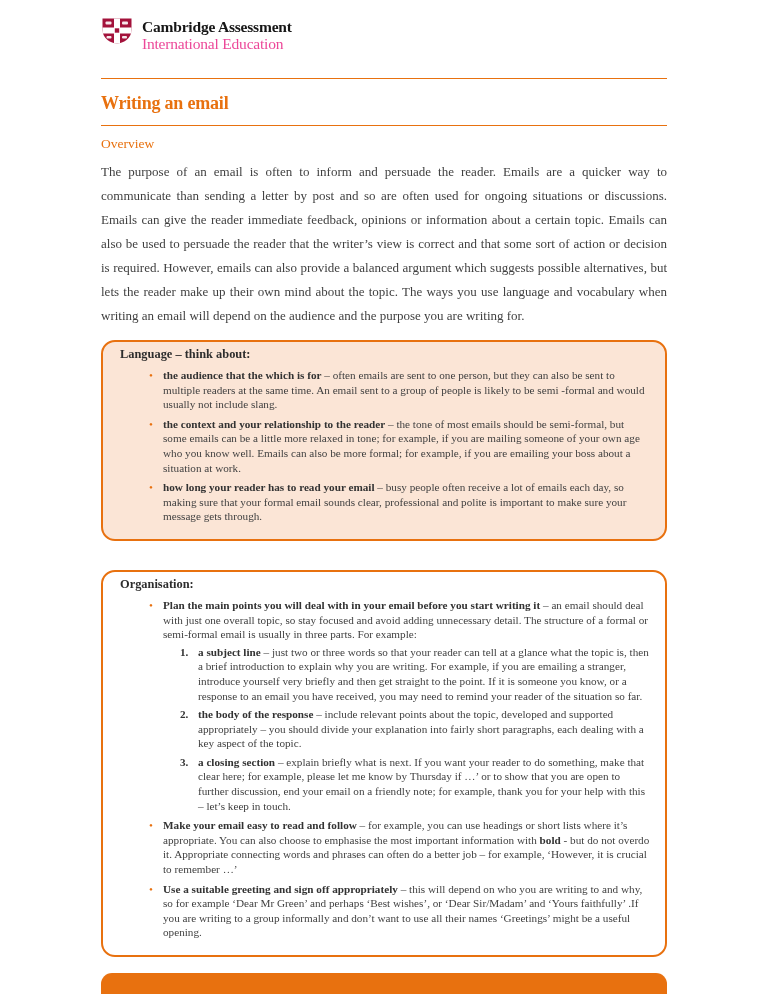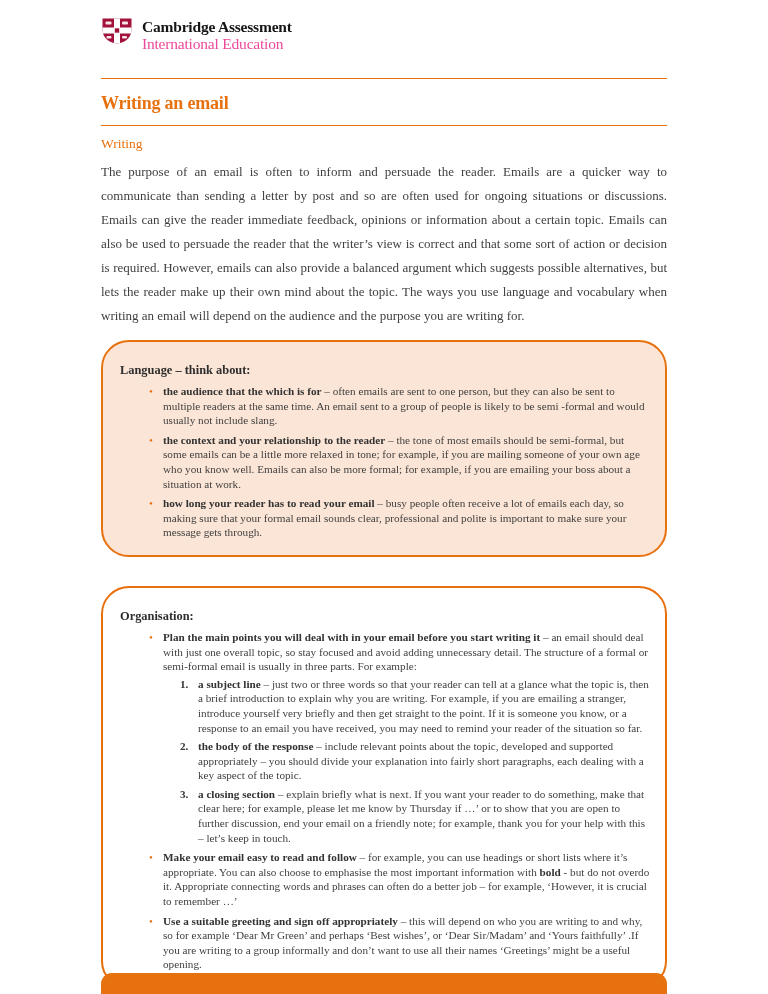--- a/index.html
+++ b/index.html
@@ -28,23 +28,23 @@
   h2.tips  { margin-top:30px; }
 
   p.overview {
     margin-top:8px; font-size:13px; line-height:24px;
     text-align:justify; color:var(--text, #3f3f3f);
   }
 
   
   .box {
     border:2px solid var(--accent, #e8710f);
-    border-radius:28px;
+    border-radius:14px;
     margin-top:12px;
-    padding:21px 15px 10px 15px;
+    padding:5px 15px 10px 15px;
     background:#fff;
   }
   .box-filled { background:var(--box_fill, #fbe5d6); }
   .box-gap { margin-top:29px; }
   .box-heading { font-weight:bold; font-size:12.4px; color:#2d2d2d; margin:0 0 6px 2px; }
 
   .box ul { list-style:none; margin-left:30px; }
   li.bullet {
     position:relative; padding-left:15px;
     font-size:11.2px; line-height:14.6px;
@@ -91,21 +91,21 @@
         <div class="brand-line2">International Education</div>
       </div>
     </header>
 
     <hr class="rule rule-top">
 
     <h1 class="title">Writing an email</h1>
 
     <hr class="rule rule-title">
 
-    <h2 class="sub">Writing</h2>
+    <h2 class="sub">Overview</h2>
 
     <p class="overview">The purpose of an email is often to inform and persuade the reader. Emails are a quicker way to communicate than sending a letter by post and so are often used for ongoing situations or discussions. Emails can give the reader immediate feedback, opinions or information about a certain topic. Emails can also be used to persuade the reader that the writer’s view is correct and that some sort of action or decision is required. However, emails can also provide a balanced argument which suggests possible alternatives, but lets the reader make up their own mind about the topic. The ways you use language and vocabulary when writing an email will depend on the audience and the purpose you are writing for.</p>
 
 
     <section class="box box-filled">
       <p class="box-heading">Language – think about:</p>
       <ul>
         <li class="bullet">
           <b class="lead">the audience that the which is for</b><span> – often emails are sent to one person, but they can also be sent to multiple readers at the same time. An email sent to a group of people is likely to be semi -formal and would usually not include slang.</span>
         </li>

